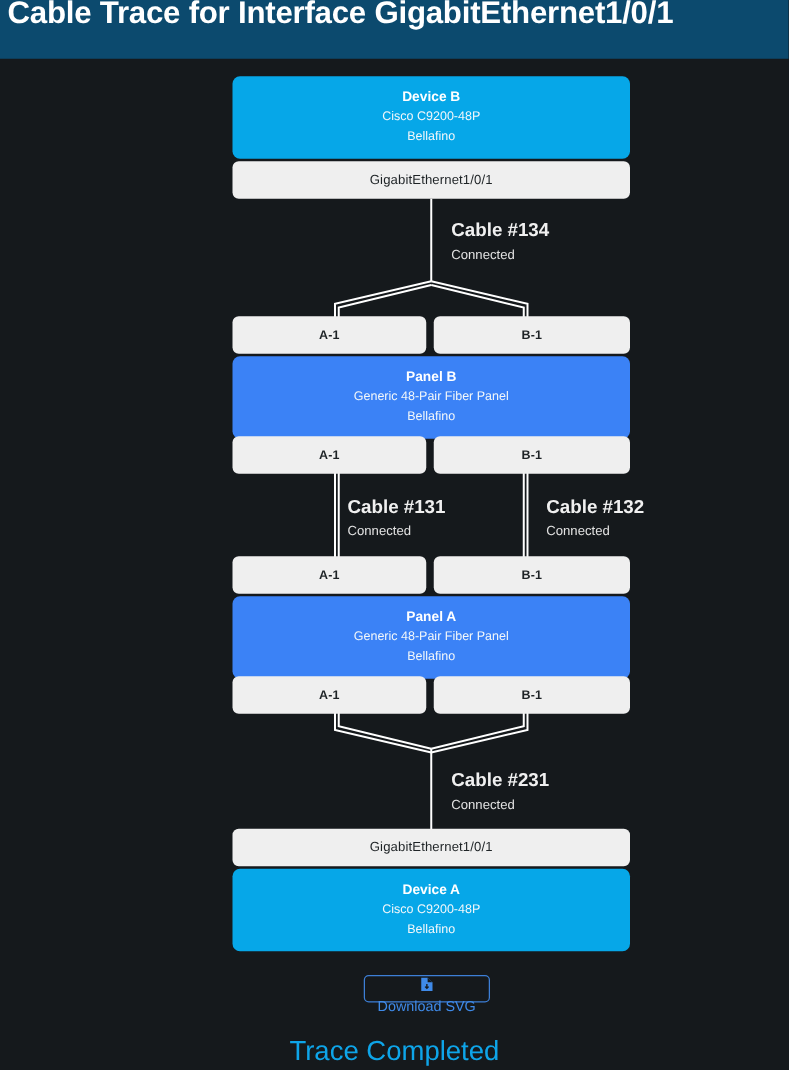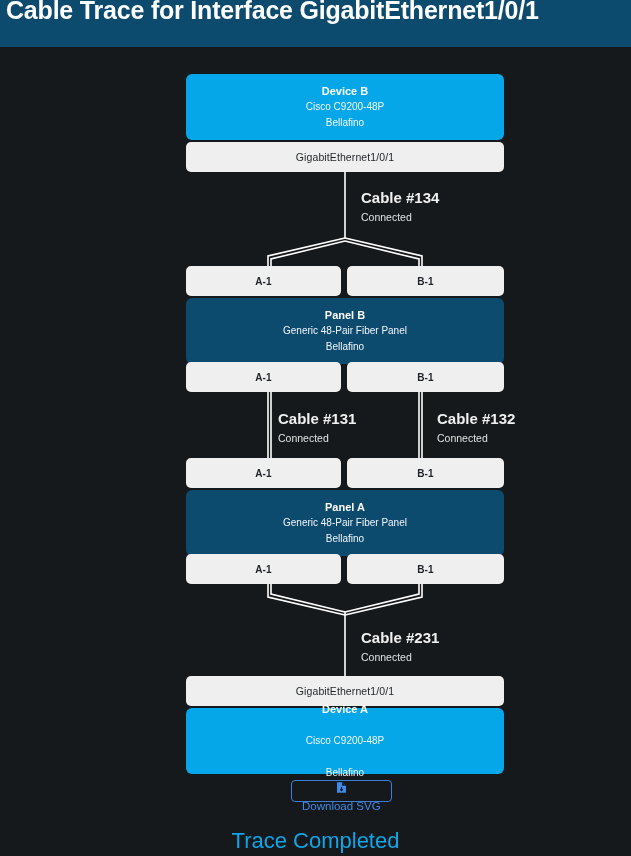--- a/index.html
+++ b/index.html
@@ -32,21 +32,21 @@
     font-size: 25px;
     font-weight: bold;
     color: #ffffff;
     letter-spacing: -0.2px;
     white-space: nowrap;
   }
 
   
   .diagram {
     position: absolute;
-    left: 0; top: 60px;
+    left: 0; top: 47px;
     width: 583px;
     height: 720px;
   }
   .svg-layer {
     position: absolute;
     left: 0; top: 0;
     width: 631px;
     height: 720px;
   }
 
@@ -54,21 +54,21 @@
   .node {
     position: absolute;
     border-radius: 6px;
     display: flex;
     flex-direction: column;
     align-items: center;
     justify-content: center;
     text-align: center;
   }
   .node-device { background: #06a7e8; }
-  .node-panel  { background: #0c4a6e; }
+  .node-panel  { background: #3b82f6; }
 
   .node .n-title {
     font-size: 11px;
     font-weight: bold;
     color: #ffffff;
     line-height: 1.45;
   }
   .node .n-sub {
     font-size: 10px;
     color: #f2f7fa;
@@ -219,21 +219,21 @@
   <div class="port" style="left:186px; top:494px; width:155px; height:30px;">A-1</div>
   <div class="port" style="left:347px; top:494px; width:157px; height:30px;">B-1</div>
 
   <div class="cable-label" style="left:361px; top:567px;">
     <div class="c-id">Cable #231</div>
     <div class="c-status">Connected</div>
   </div>
 
   <div class="port wide" style="left:186px; top:616px; width:318px; height:30px;">GigabitEthernet1/0/1</div>
 
-  <div class="node node-device" style="left:186px; top:648px; width:318px; height:66px;gap:16px;">
+  <div class="node node-device" style="left:186px; top:648px; width:318px; height:66px;">
     <div class="n-title">Device A</div>
     <div class="n-sub">Cisco C9200-48P</div>
     <div class="n-sub">Bellafino</div>
   </div>
 
 </div>
 
 <button class="download-btn">
   <span class="dl-icon">
     <svg width="11" height="13" viewBox="0 0 11 13" fill="none">

